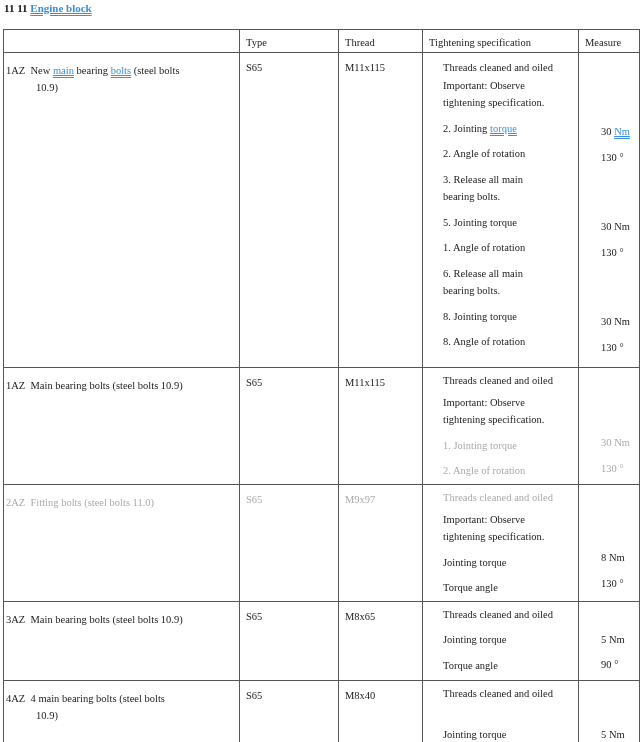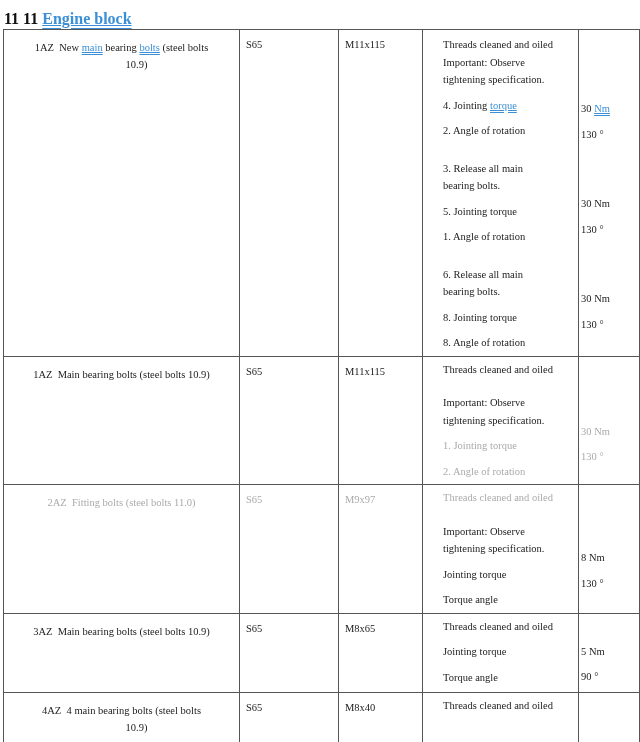--- a/index.html
+++ b/index.html
@@ -1,28 +1,28 @@
 <!DOCTYPE html>
 <html><head>
 <meta charset="utf-8">
 <style>
   html,body{margin:0;padding:0;background:#fff;}
   body{width:640px;height:742px;overflow:hidden;position:relative;font-family:"Liberation Serif","DejaVu Serif",serif;font-size:10.5px;color:#222;}
-  .title{position:absolute;left:4px;top:10px;font-weight:bold;font-size:16px;color:#111;}
+  .title{position:absolute;left:4px;top:2px;font-weight:bold;font-size:11px;color:#111;}
   .title a{color:#3a8fd6;text-decoration:underline;text-decoration-style:double;}
   table{position:absolute;left:3px;top:29px;border-collapse:collapse;table-layout:fixed;width:636px;}
   td,th{border:1px solid #555;vertical-align:top;padding:0;font-weight:normal;text-align:left;}
   th{height:23px;padding:7px 6px 0 6px;box-sizing:border-box;}
   col.c1{width:236px}col.c2{width:99px}col.c3{width:84px}col.c4{width:156px}col.c5{width:61px}
-  .name{padding:9px 2px 0 2px;line-height:17px;text-align:center;}
+  .name{padding:9px 2px 0 2px;line-height:17px;}
   .cell{padding:9px 6px 0 6px;margin-top:17px;}
   .spec{padding:0 20px;}
   .line{height:25.5px;line-height:25.5px;white-space:nowrap;}
-  .line2{line-height:17.5px;padding:4px 0;margin-top:12px;}
-  .meas{padding:0 2px;}
+  .line2{line-height:17.5px;padding:4px 0;}
+  .meas{padding:0 22px;}
   .mline{height:25.5px;line-height:25.5px;white-space:nowrap;}
   .lnk{color:#3a8fd6;text-decoration:underline;text-decoration-style:double;}
   .faded{color:#aaa;}
   .indent{padding-left:30px;display:block;}
 </style>
 </head>
 <body>
 
 <div class="title">
   <span>11 11</span>
@@ -31,33 +31,40 @@
 
 <table>
   <colgroup>
       <col class="c1">
       <col class="c2">
       <col class="c3">
       <col class="c4">
       <col class="c5">
     </colgroup>
   <tbody>
+      <tr>
+    <th></th>
+    <th>Type</th>
+    <th>Thread</th>
+    <th>Tightening specification</th>
+    <th>Measure</th>
+  </tr>
 
   <tr style="height:315px">
     <td class="name">
       <span>1AZ</span>&nbsp;
       <span>New </span><a class="lnk">main</a><span> bearing </span><a class="lnk">bolts</a><span> (steel bolts</span>
       <span class="indent">10.9)</span>
     </td>
     <td class="cell">S65</td>
     <td class="cell">M11x115</td>
     <td class="spec" style="padding-top:2px">
       <div class="line">Threads cleaned and oiled</div>
       <div class="line2" style="padding-top:0;margin-top:-4px">Important: Observe tightening specification.</div>
-      <div class="line"><span>4. Jointing </span><a class="lnk">torque</a></div>
+      <div class="line"><span>2. Jointing </span><a class="lnk">torque</a></div>
       <div class="line">2. Angle of rotation</div>
       <div class="line2" style="width:90px">3. Release all main bearing bolts.</div>
       <div class="line">5. Jointing torque</div>
       <div class="line">1. Angle of rotation</div>
       <div class="line2" style="width:90px">6. Release all main bearing bolts.</div>
       <div class="line">8. Jointing torque</div>
       <div class="line">8. Angle of rotation</div>
     </td>
     <td class="meas" style="padding-top:66px">
       <div class="mline"><span>30 </span><a class="lnk">Nm</a></div>

